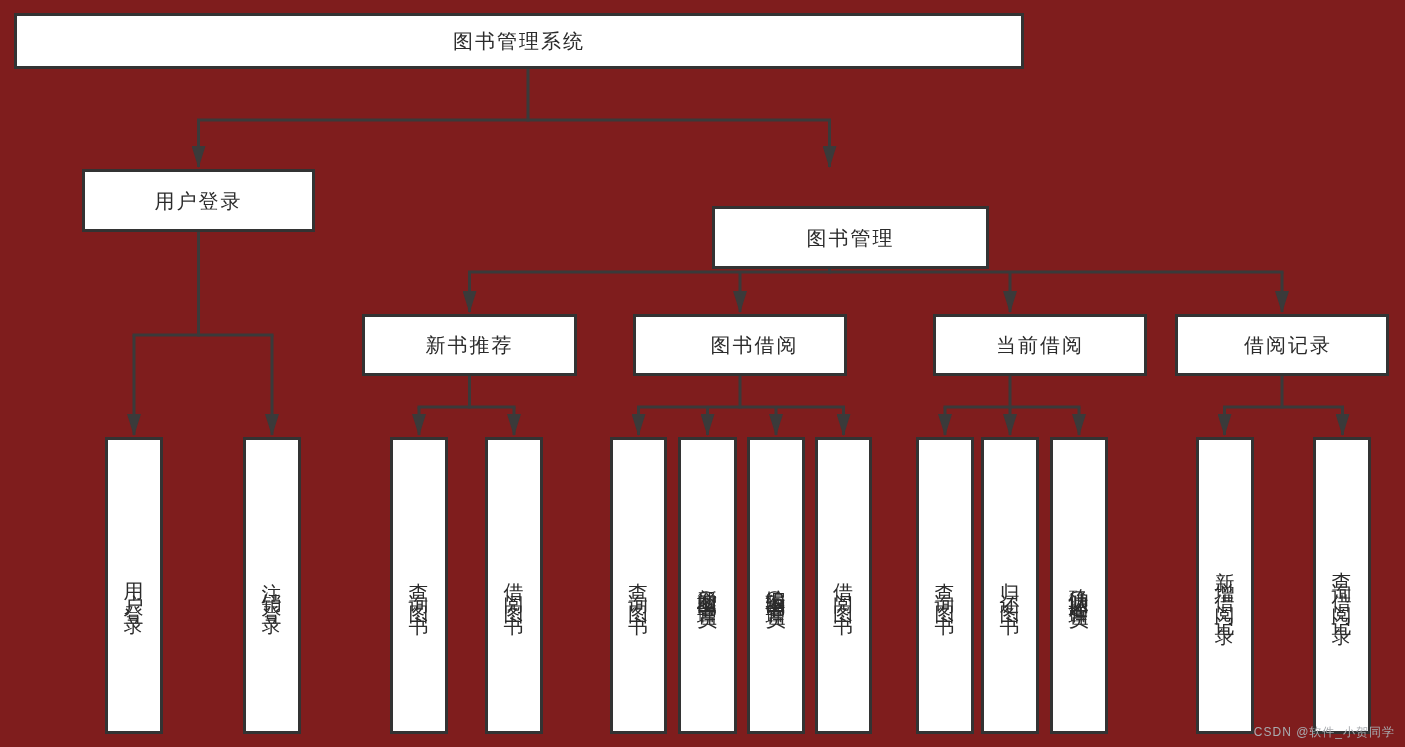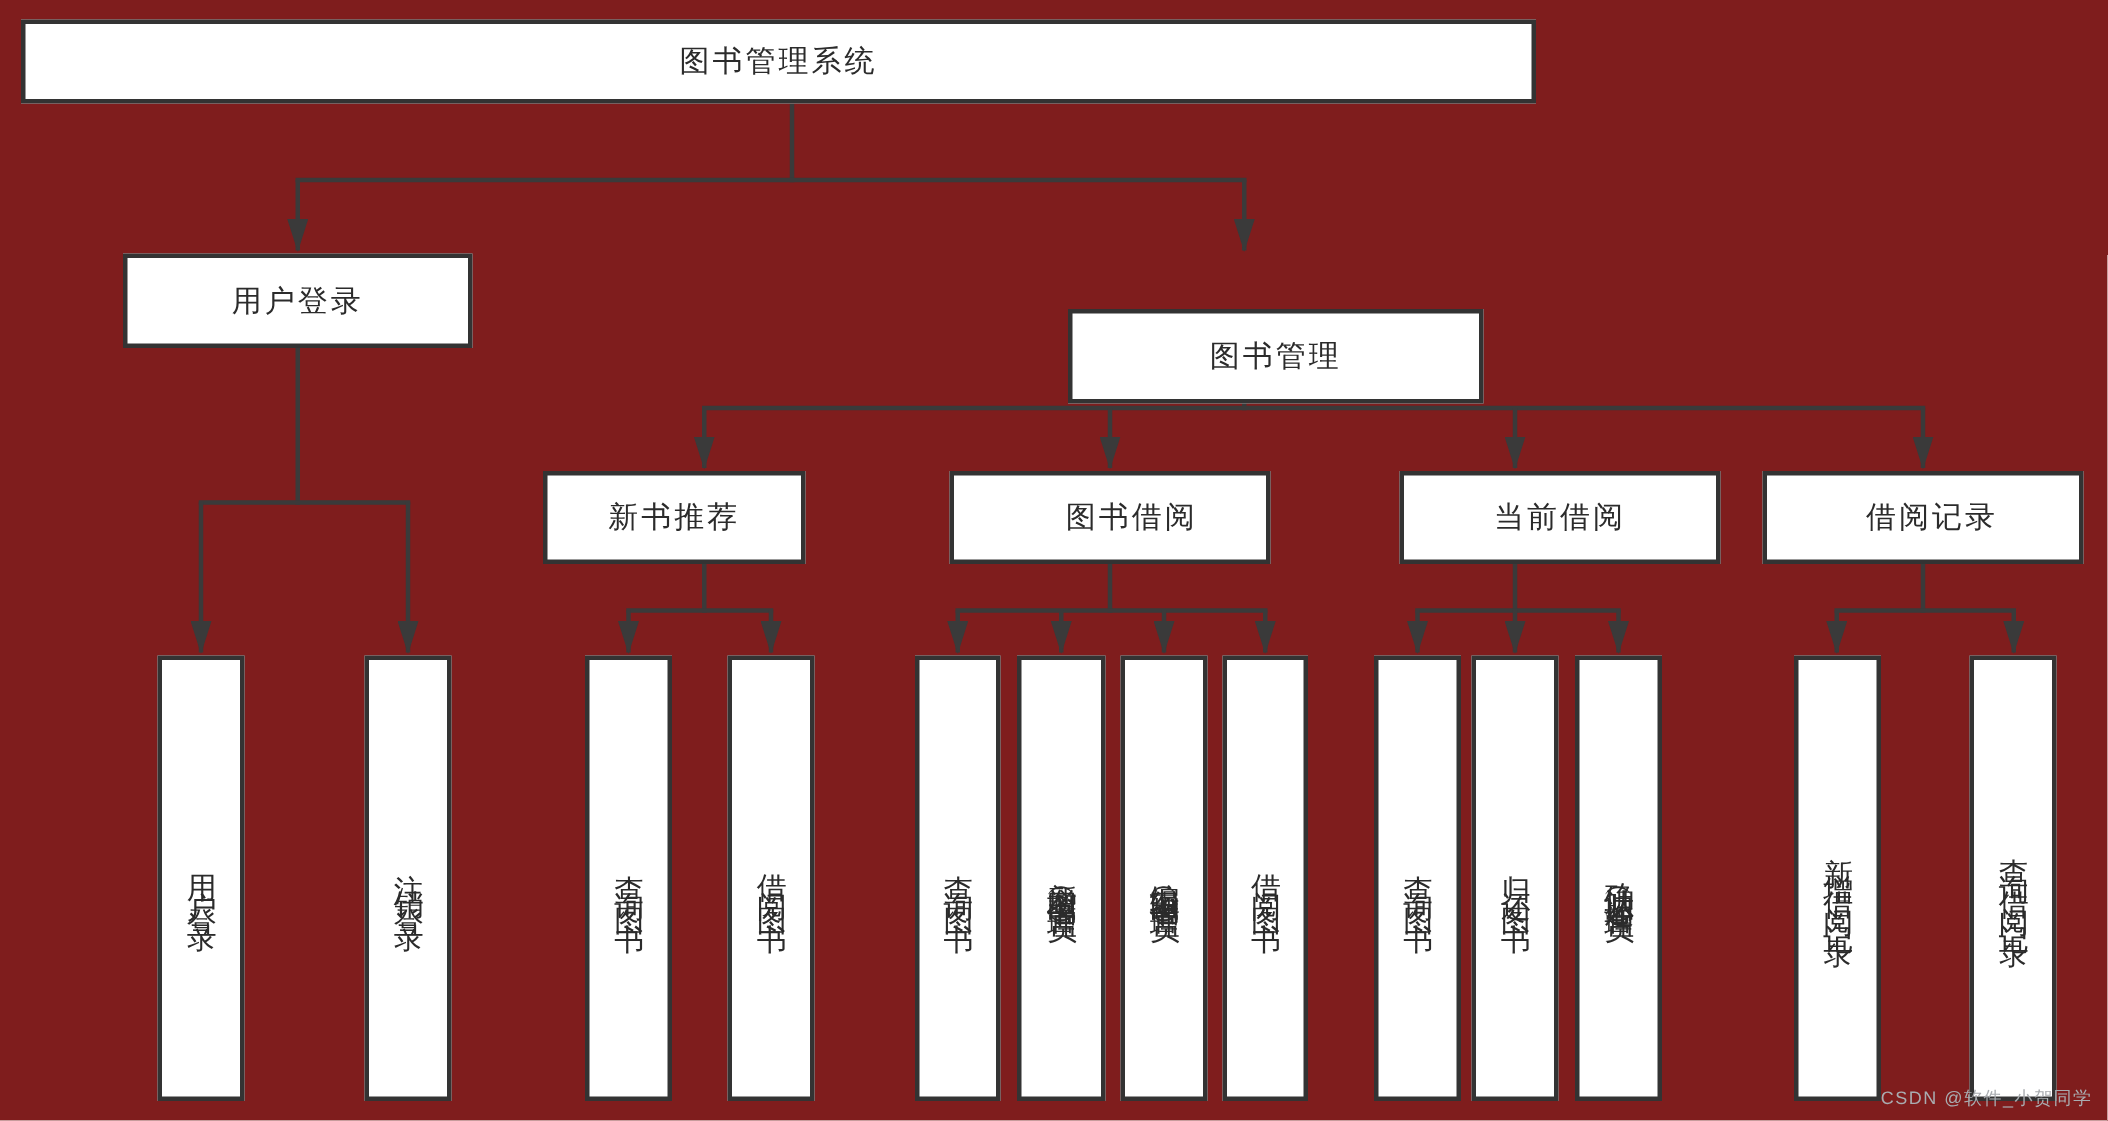--- a/index.html
+++ b/index.html
@@ -35,21 +35,21 @@
     justify-content: center;
     color: #2b2b2b;
     font-size: 20px;
     letter-spacing: 2px;
     text-align: center;
     line-height: 1.2;
   }
   .box.root  { left: 14px;   top: 13px;  width: 1010px; height: 56px; }
   .box.lv2a  { left: 82px;   top: 169px; width: 233px;  height: 63px; }
   .box.lv2b  { left: 712px;  top: 179px; width: 277px;  height: 63px; margin-top: 27px; }
-  .box.lv3a  { left: 362px;  top: 314px; width: 175px;  height: 62px; }
+  .box.lv3a  { left: 362px;  top: 314px; width: 215px;  height: 62px; }
   .box.lv3b  { left: 633px;  top: 314px; width: 214px;  height: 62px; padding-left: 29px; }
   .box.lv3c  { left: 933px;  top: 314px; width: 214px;  height: 62px; }
   .box.lv3d  { left: 1175px; top: 314px; width: 214px;  height: 62px; padding-left: 12px; }
   .box.leaf {
     top: 437px;
     height: 297px;
     writing-mode: vertical-rl;
     text-orientation: mixed;
     letter-spacing: 11px;
     font-size: 20px;

